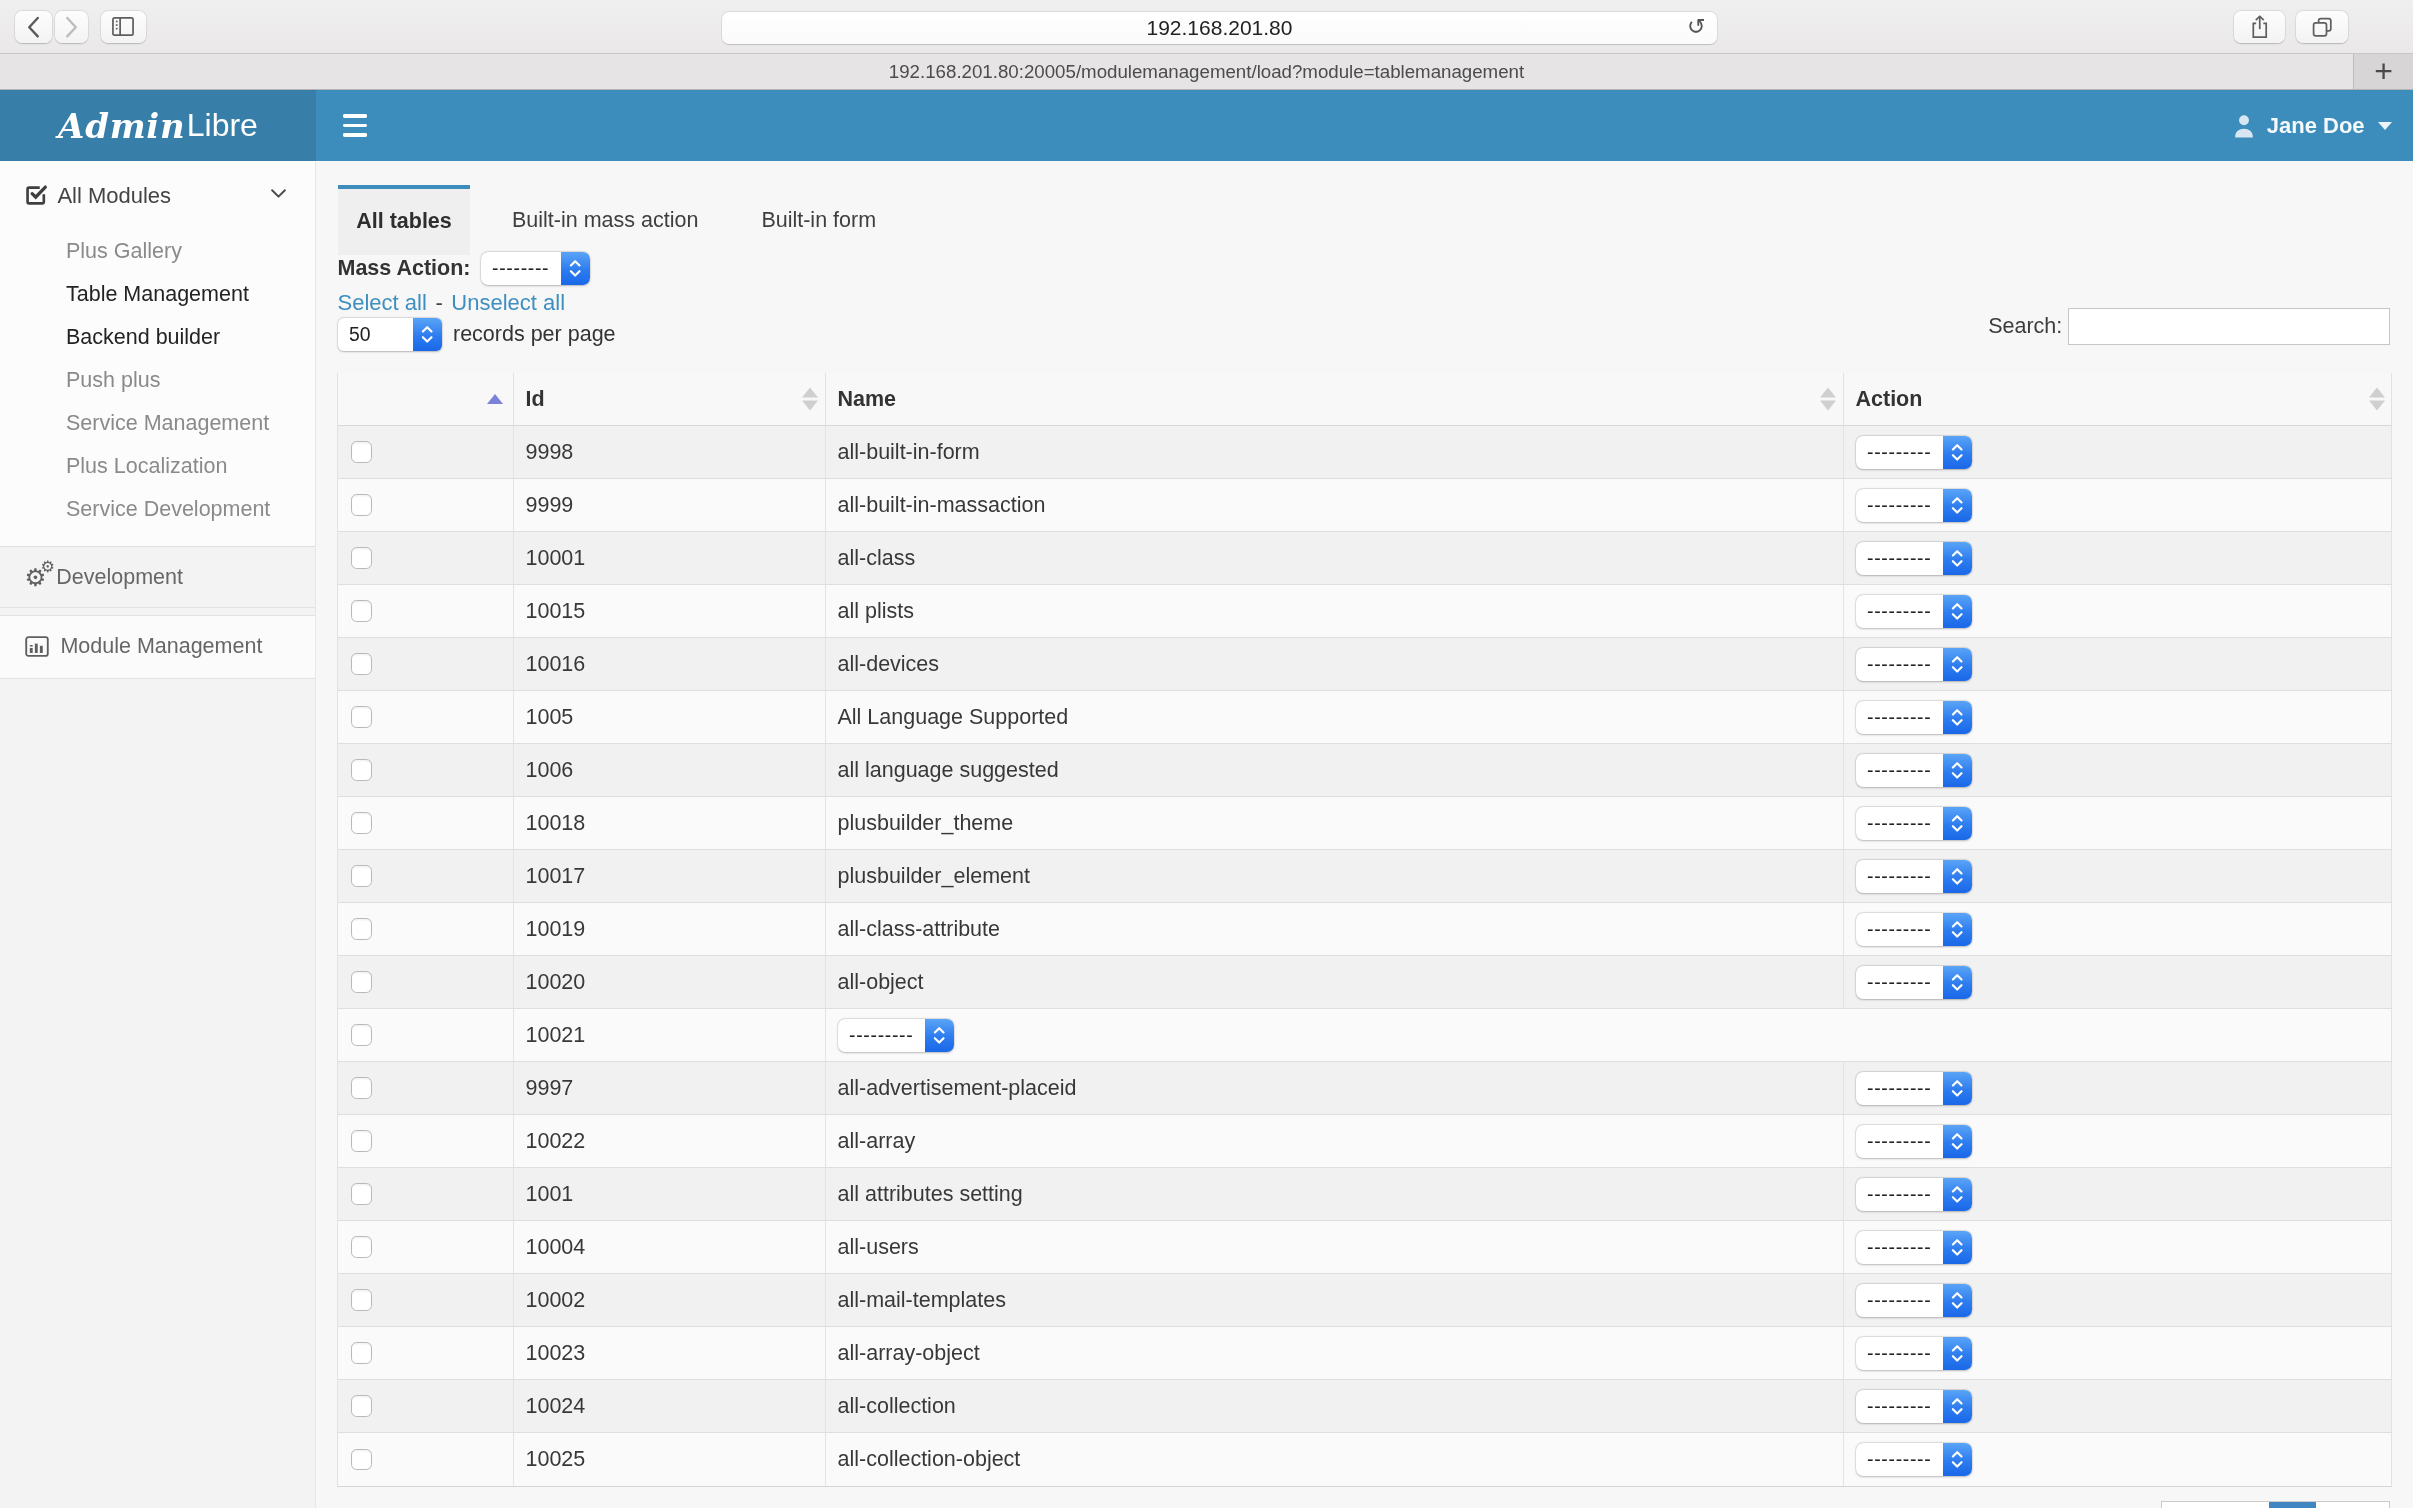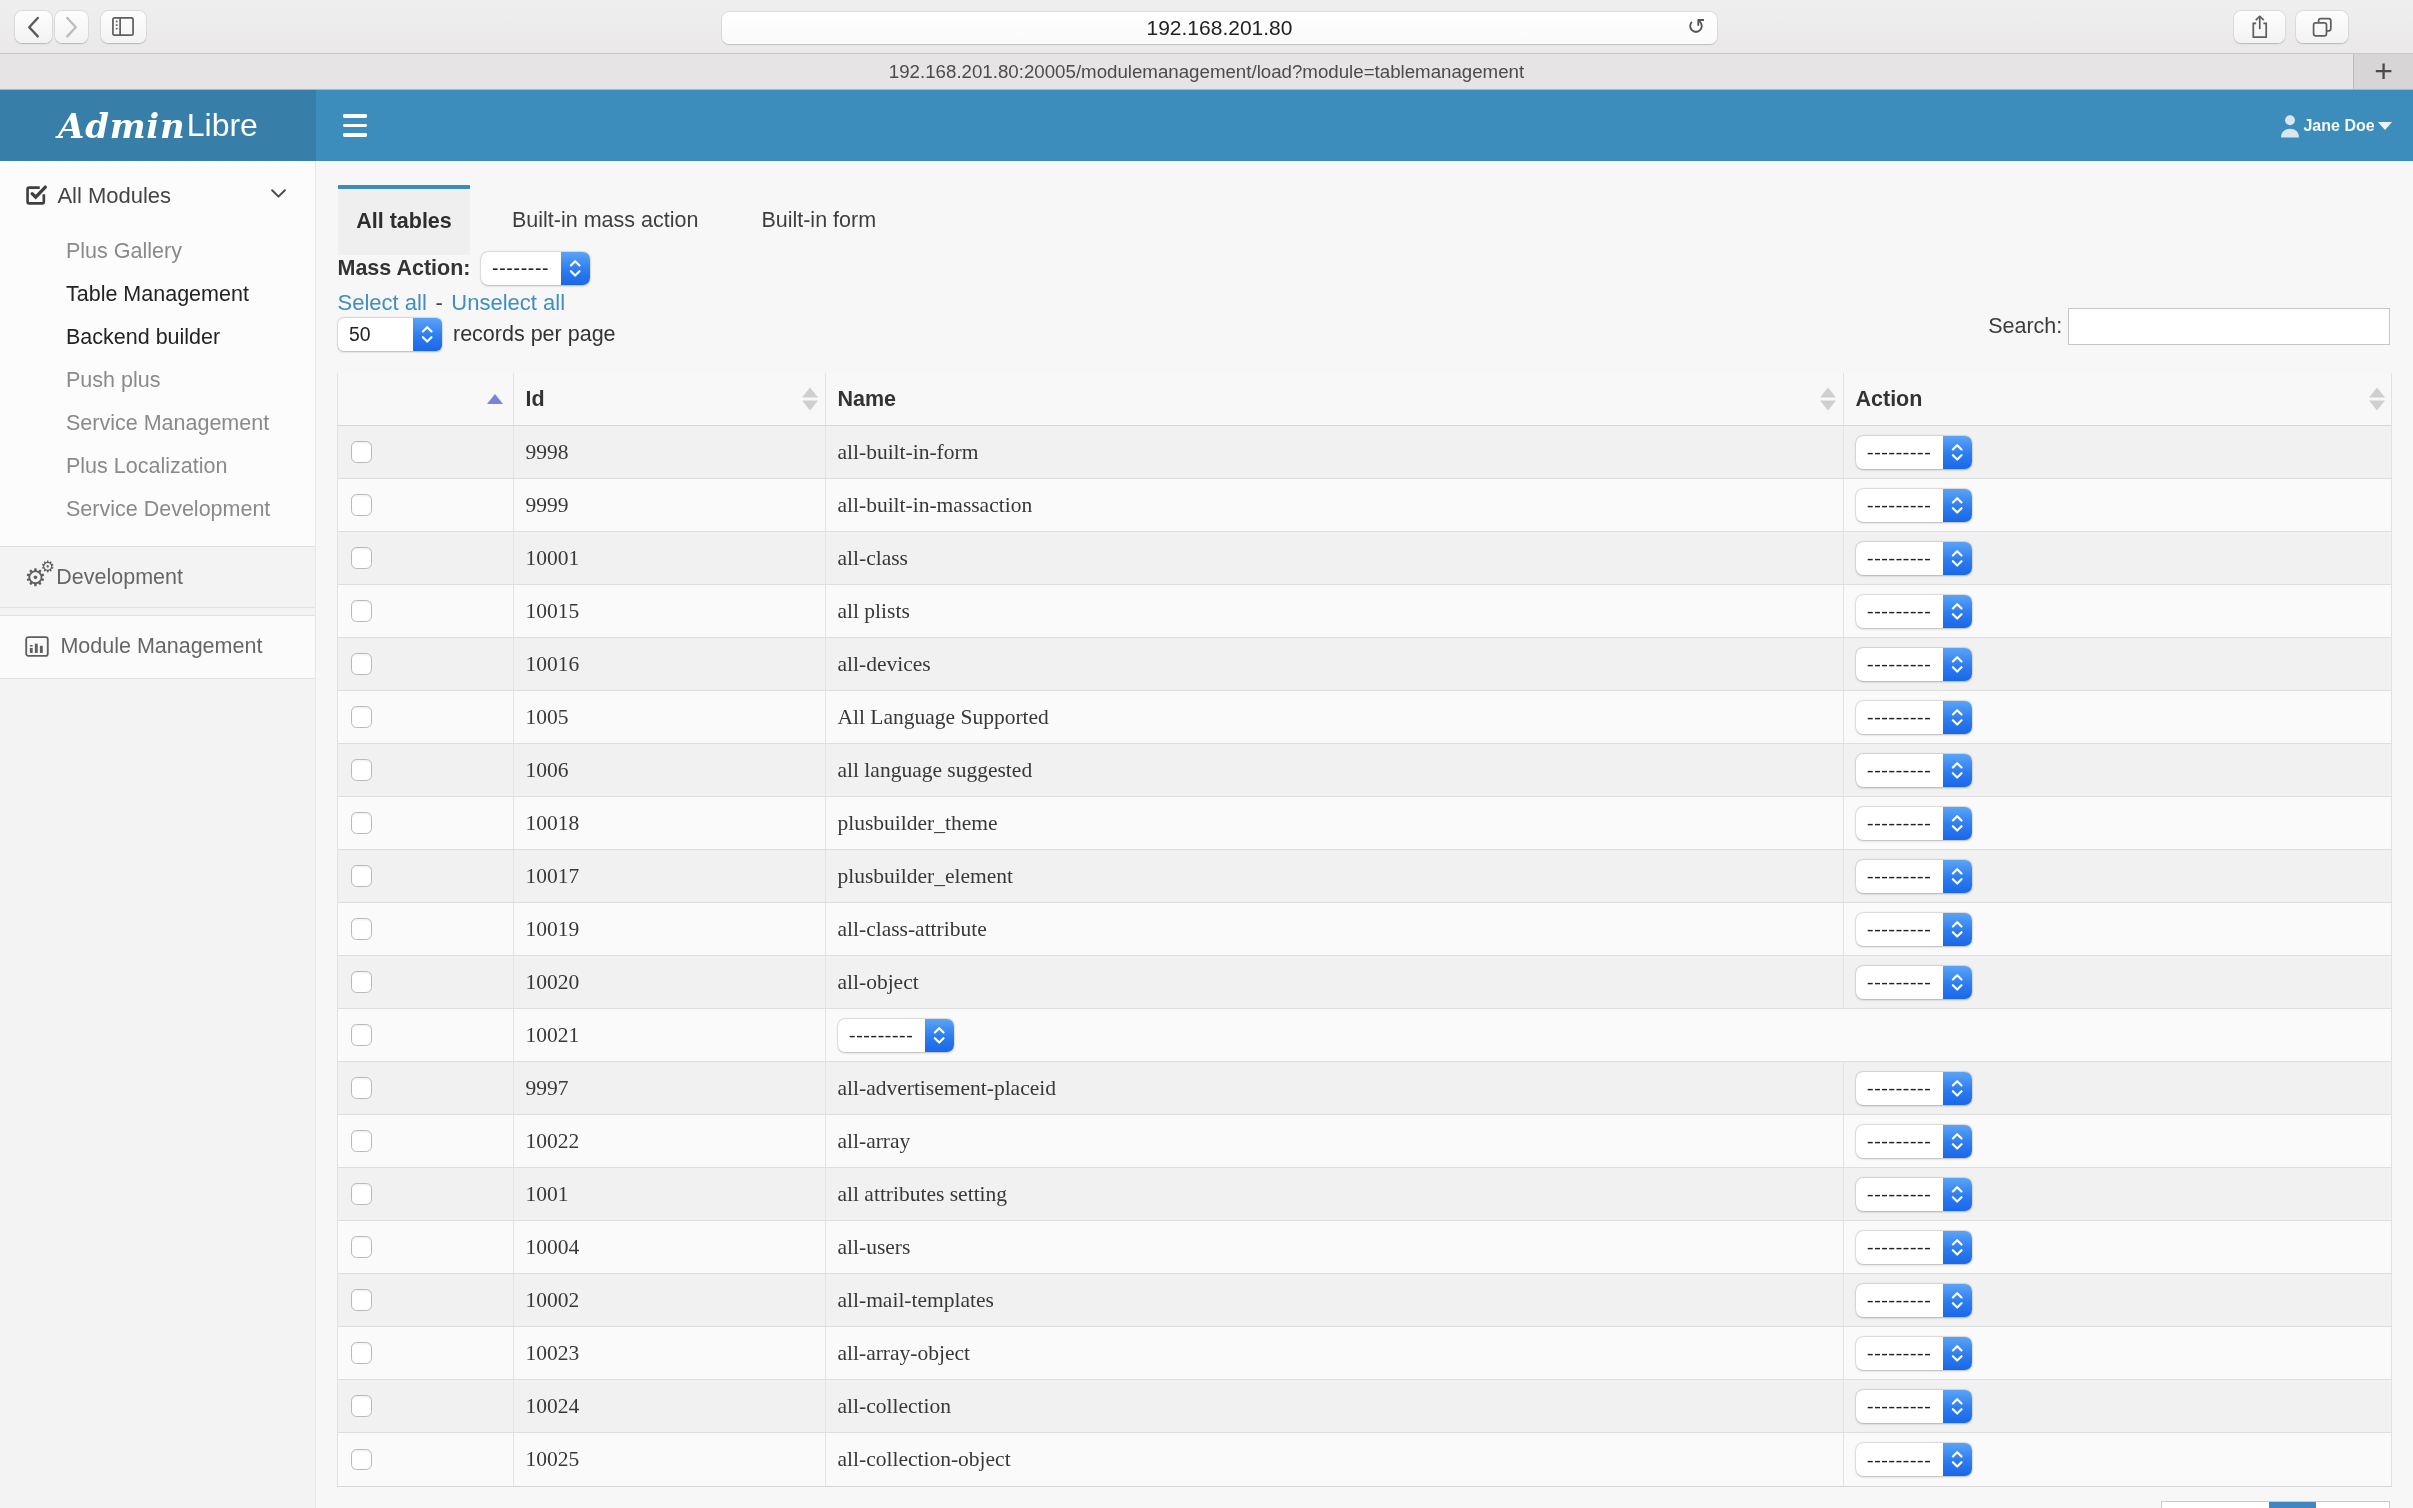--- a/index.html
+++ b/index.html
@@ -22,21 +22,21 @@
   .tab-title { font-size:18.7px; color:#4c4c4c; }
   .newtab { position:absolute; right:0; top:0; bottom:0; width:60px; background:#d7d5d5; border-left:0.7px solid #bfbdbd; display:flex; align-items:center; justify-content:center; font-size:32px; font-weight:300; color:#4a4a4a; }
 
   
   .app-navbar { height:71px; display:flex; background:#3c8dbc; }
   .logo-box { width:316px; height:71px; background:#377fa9; display:flex; align-items:center; justify-content:center; }
   .logo-admin { font-family:"DejaVu Serif","Liberation Serif",serif; font-style:italic; font-weight:700; font-size:34px; color:#fff; letter-spacing:0.7px; }
   .logo-libre { font-family:"Liberation Sans",sans-serif; font-weight:300; font-size:32px; color:#fff; margin-left:1.4px; }
   .hamburger { margin-left:27px; align-self:center; width:36px; height:36px; display:flex; flex-direction:column; justify-content:center; gap:5.7px; cursor:pointer; }
   .hamburger i { display:block; width:24.4px; height:3.6px; background:#fff; border-radius:1.4px; }
-  .user-menu { margin-left:auto; margin-right:21.5px; align-self:center; display:flex; align-items:center; color:#f4f9fc; font-size:16px; font-weight:700; }
+  .user-menu { margin-left:auto; margin-right:21.5px; align-self:center; display:flex; align-items:center; gap:10px; color:#f4f9fc; font-size:22px; font-weight:700; }
   .caret-down { width:0; height:0; border-left:7.2px solid transparent; border-right:7.2px solid transparent; border-top:8.6px solid #eef5fa; margin-left:2.9px; }
 
   
   .app-body { position:relative; height:1347px; }
   .sidebar { position:absolute; left:0; top:0; bottom:0; width:316px; background:#f3f3f3; border-right:0.7px solid #e7e7e7; }
   .treeview { background:#fcfcfd; border-bottom:0.7px solid #dfdfdf; padding-bottom:15px; }
   .tv-header { height:69px; display:flex; align-items:center; padding-left:24.4px; color:#444; font-size:22px; cursor:pointer; position:relative; }
   .tv-header .lbl { margin-left:8.6px; }
   .chev { position:absolute; right:29px; top:27px; width:16px; height:16px; }
   .tv-item { height:43px; line-height:43px; padding-left:66px; font-size:21.5px; color:#8a8a8a; cursor:pointer; }
@@ -77,21 +77,21 @@
 
   
   .dtable { position:absolute; left:21px; top:212px; width:2055px; border-left:0.7px solid #e2e2e2; border-right:0.7px solid #e2e2e2; border-bottom:1.4px solid #d6d6d6; }
   .thead { display:grid; grid-template-columns:175px 312px 1018px 549px; height:53px; background:#f8f8f8; border-bottom:1.4px solid #d8d8d8; }
   .th { position:relative; display:flex; align-items:center; padding-left:11.5px; font-size:21.5px; font-weight:700; color:#333; cursor:pointer; }
   .th + .th { border-left:0.7px solid #e2e2e2; }
   .sort { position:absolute; right:7.2px; top:50%; transform:translateY(-50%); display:flex; flex-direction:column; gap:2.9px; }
   .arr-up { width:0; height:0; border-left:8.6px solid transparent; border-right:8.6px solid transparent; border-bottom:10.8px solid #cfcfcf; }
   .arr-dn { width:0; height:0; border-left:8.6px solid transparent; border-right:8.6px solid transparent; border-top:10.8px solid #cfcfcf; }
   .arr-up.on { border-bottom-color:#7c82da; }
-  .tbody .trow { display:grid; grid-template-columns:175px 312px 1018px 549px; height:53px; border-bottom:0.7px solid #dedede; background:#fafafa;font-family:Liberation Serif, serif; }
+  .tbody .trow { display:grid; grid-template-columns:175px 312px 1018px 549px; height:53px; border-bottom:0.7px solid #dedede; background:#fafafa; }
   .tbody .trow:last-child { border-bottom:none; }
   .tbody .trow.odd { background:#f1f1f2; }
   .cell { display:flex; align-items:center; padding-left:11.5px; font-size:21.5px; color:#383838; }
   .cell + .cell { border-left:0.7px solid #e3e3e3; }
   .checkbox { width:21.5px; height:21.5px; margin-left:1.4px; background:#fff; border:1.4px solid #b9b9b9; border-radius:5.7px; box-shadow:inset 0 1.4px 1.4px rgba(0,0,0,.05); cursor:pointer; }
 
   
   .pagination { position:absolute; left:1845px; top:1340px; width:229px; height:43px; background:#fff; border:1.4px solid #cbcbcb; }
   .page-active { position:absolute; left:107px; top:0; width:47px; height:100%; background:#4186c0; }
 

